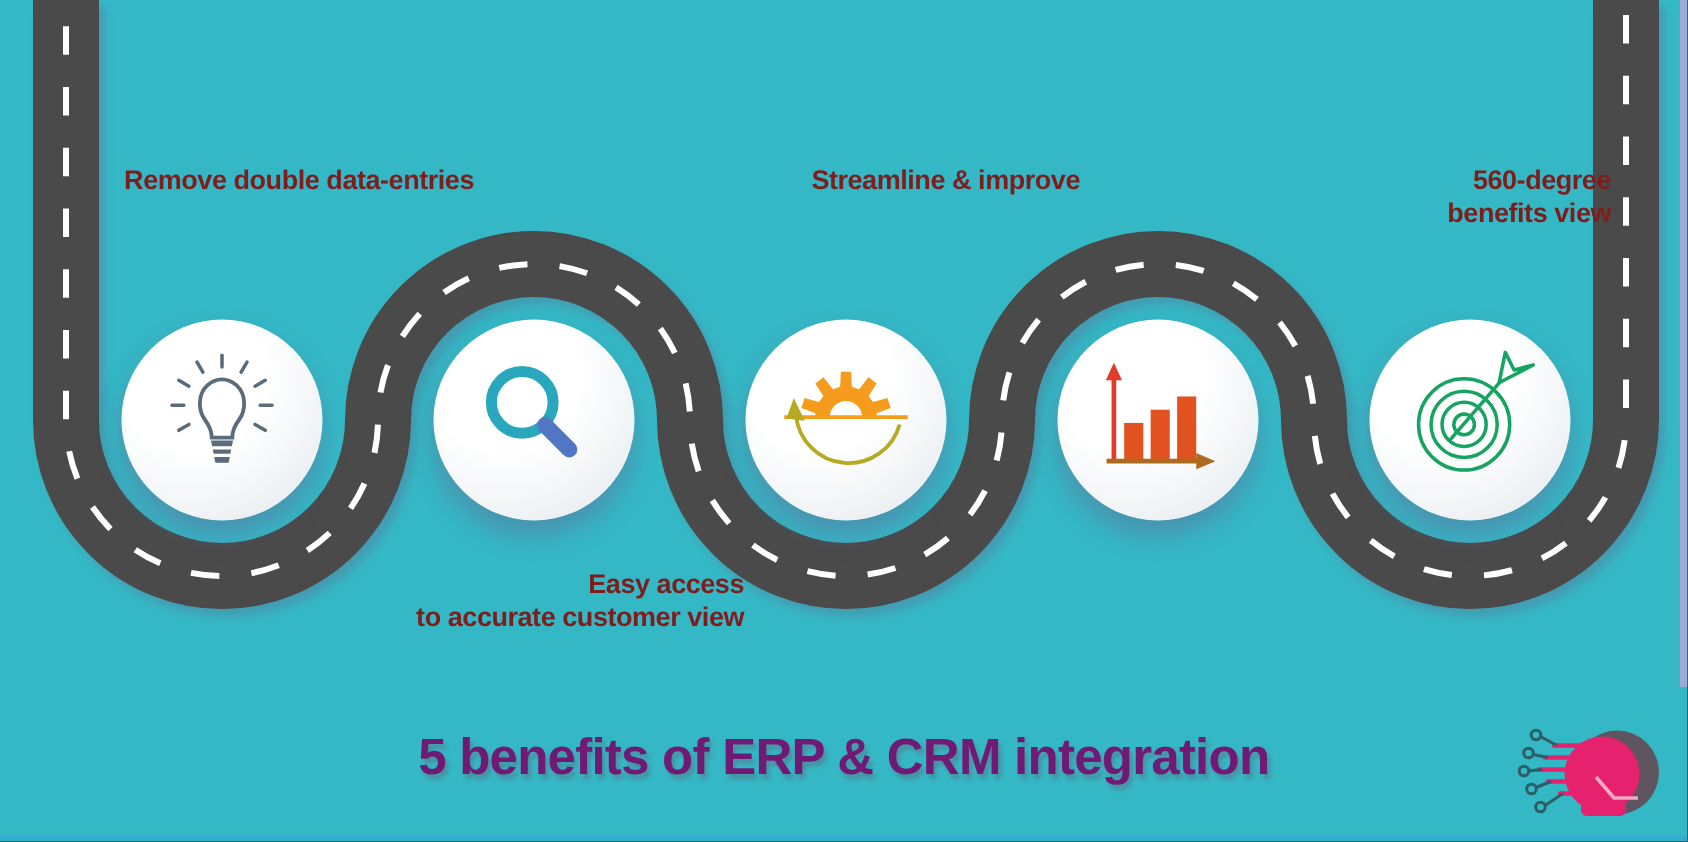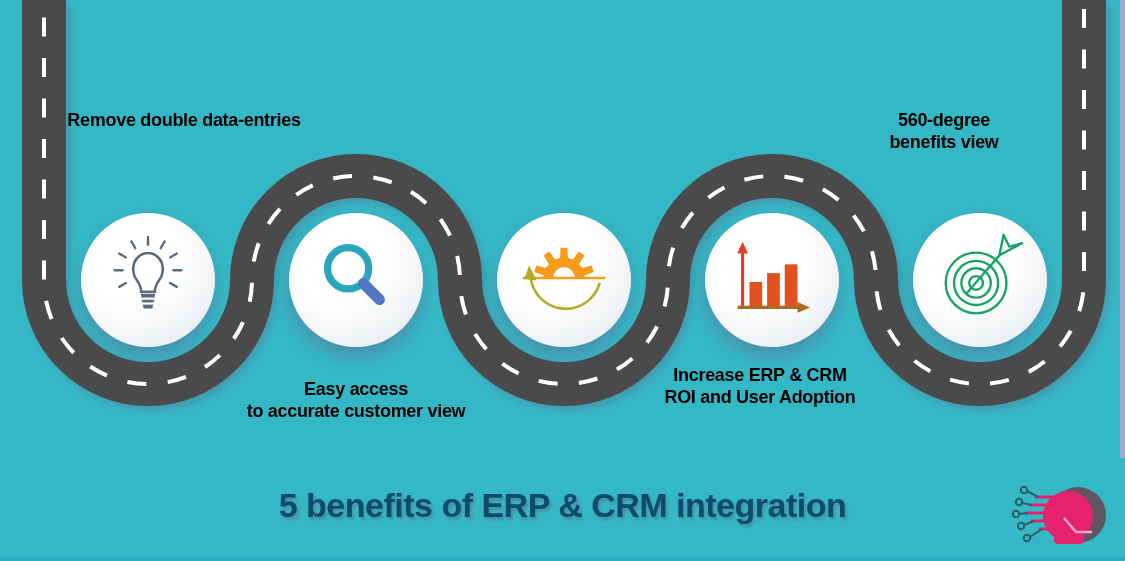--- a/index.html
+++ b/index.html
@@ -11,26 +11,26 @@
   #road-svg{position:absolute;left:0;top:0;pointer-events:none;
     filter:drop-shadow(4px 5px 3px rgba(101,92,133,0.30));}
   .benefit-circle{
     position:absolute;width:134px;height:134px;border-radius:50%;
     background:radial-gradient(circle at 35% 28%, #ffffff 38%, #f0f3f5 72%, #dde2e6 100%);
     box-shadow:0 10px 16px rgba(108,92,150,0.38), -4px 8px 12px rgba(60,170,170,0.28);
     display:flex;align-items:center;justify-content:center;
   }
   .benefit-circle svg{width:98px;height:98px;}
   .label{
-    position:absolute;text-align:center;color:#000000;font-weight:bold;
+    position:absolute;text-align:right;color:#7f1d1d;font-weight:bold;
     font-size:18px;line-height:21.5px;letter-spacing:-0.3px;
   }
   #main-title{
     position:absolute;left:0;right:0;top:486px;text-align:center;
-    font-weight:bold;font-size:34px;letter-spacing:-0.5px;color:#0c4a6e;
+    font-weight:bold;font-size:34px;letter-spacing:-0.5px;color:#701a75;
     text-shadow:2px 3px 3px rgba(95,95,115,0.45);
   }
   #edge-strip-right{position:absolute;right:0;top:0;width:5px;height:458px;background:#b2a7d6;opacity:.85;}
   #edge-strip-bottom{position:absolute;left:0;bottom:0;width:100%;height:4px;background:#2ea4cf;opacity:.6;}
   #brand-logo{position:absolute;left:1012px;top:470px;width:110px;height:88px;}
 </style>
 </head>
 <body>
 
 <div id="canvas">
@@ -117,36 +117,33 @@
       <circle cx="46" cy="53" r="7" fill="none" stroke="#17a463" stroke-width="2.4"></circle>
       <polygon points="69.8,24.7 74,4 80,16 93,12.5" fill="#fdfefe" stroke="#17a463" stroke-width="2.4" stroke-linejoin="round"></polygon>
     </svg>
   </div>
 
   <div class="label" style="left:52px;top:110px;width:264px;">
     <div>Remove double data-entries</div>
   </div>
 
   <div class="label" style="left:420px;top:110px;width:300px;">
+    <div>Streamline &amp; improve</div>
   </div>
 
   <div class="label" style="left:814px;top:110px;width:260px;">
     <div>560-degree</div>
     <div>benefits view</div>
   </div>
 
   <div class="label" style="left:216px;top:363px;width:280px;margin-top:16px;">
     <div>Easy access</div>
     <div>to accurate customer view</div>
   </div>
 
-  <div class="label" style="left:620px;top:365px;width:280px;">
-    <div>Increase ERP &amp; CRM</div>
-    <div>ROI and User Adoption</div>
-  </div>
 
   <div id="main-title">5 benefits of ERP &amp; CRM integration</div>
 
   <svg id="brand-logo" viewBox="0 0 110 88">
     <circle cx="66" cy="45" r="28" fill="#5f5560"></circle>
     <circle cx="56" cy="46" r="25" fill="#e6226e"></circle>
     <rect x="42" y="52" width="30" height="22" rx="4" fill="#e6226e"></rect>
     <g stroke="#e6226e" stroke-width="3" stroke-linecap="round">
       <line x1="24" y1="27" x2="56" y2="27"></line>
       <line x1="18" y1="35" x2="56" y2="35"></line>

